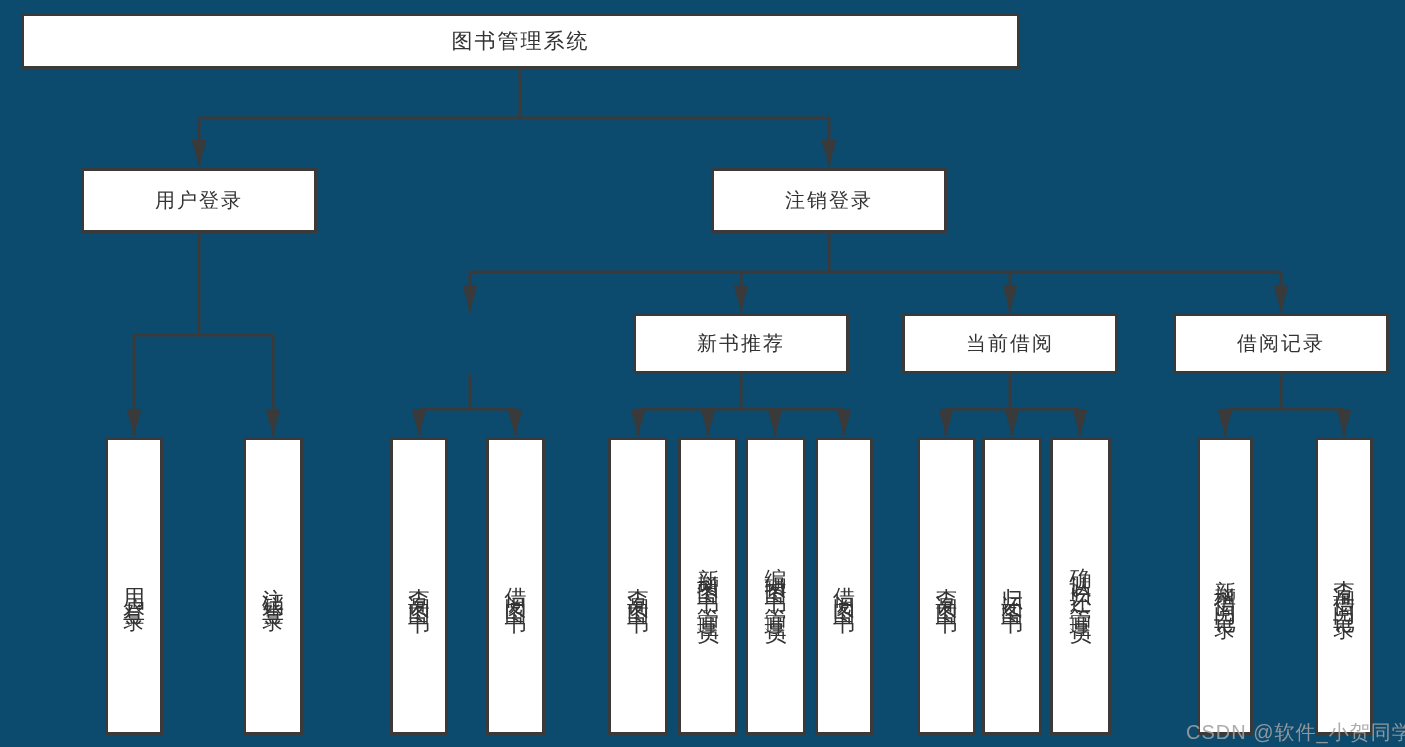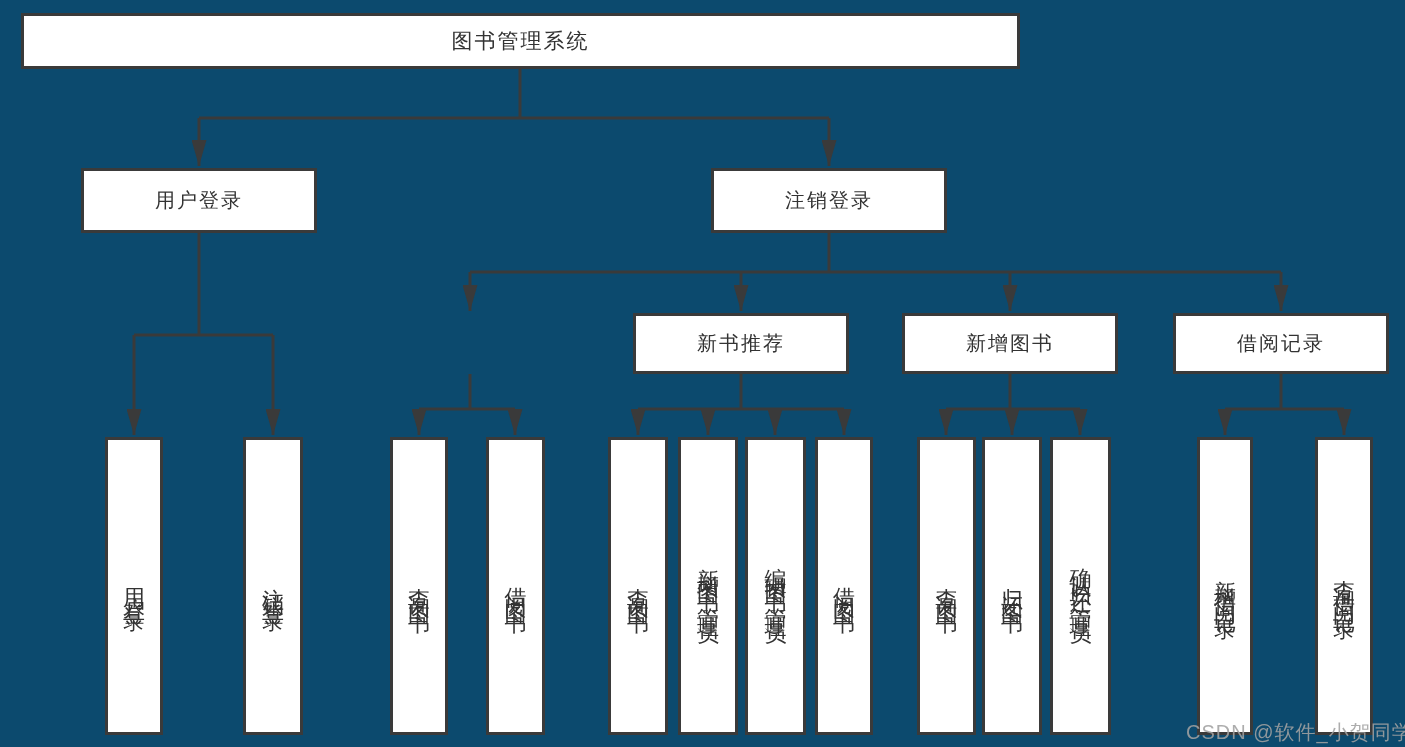--- a/index.html
+++ b/index.html
@@ -118,21 +118,21 @@
     <path d="M1225 409 V435" marker-end="url(#arw)"></path>
     <path d="M1344 409 V435" marker-end="url(#arw)"></path>
   </svg>
 
   <div class="node h root" style="left:21px; top:13px; width:999px; height:56px">图书管理系统</div>
 
   <div class="node h" style="left:81px; top:168px; width:236px; height:65px">用户登录</div>
   <div class="node h" style="left:711px; top:168px; width:236px; height:65px">注销登录</div>
 
   <div class="node h" style="left:633px; top:313px; width:216px; height:61px">新书推荐</div>
-  <div class="node h" style="left:902px; top:313px; width:216px; height:61px">新增图书</div>
+  <div class="node h" style="left:902px; top:313px; width:216px; height:61px">当前借阅</div>
   <div class="node h" style="left:1173px; top:313px; width:216px; height:61px">借阅记录</div>
 
   <div class="node leaf" style="left:105px; top:437px; width:58px; height:298px">
     <span class="vtext">用户登录</span>
   </div>
   <div class="node leaf" style="left:243px; top:437px; width:60px; height:298px">
     <span class="vtext">注销登录</span>
   </div>
 
   <div class="node leaf" style="left:390px; top:437px; width:58px; height:298px">

